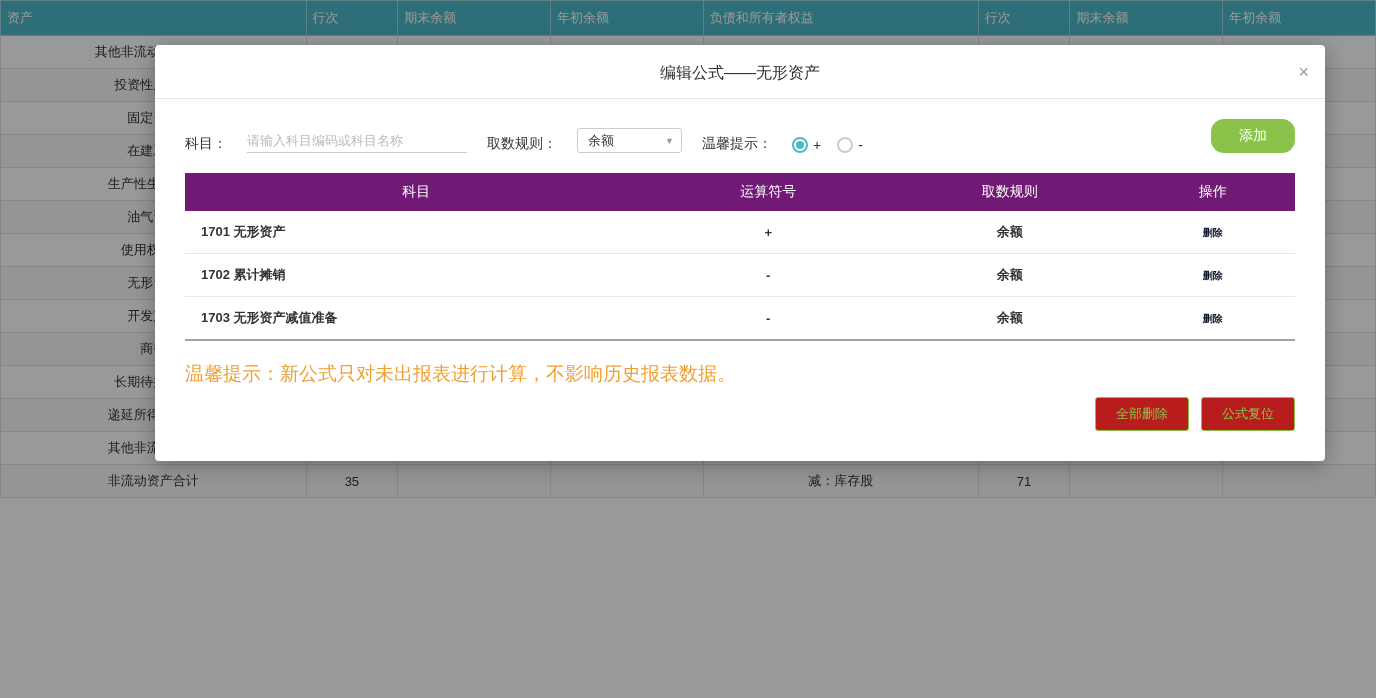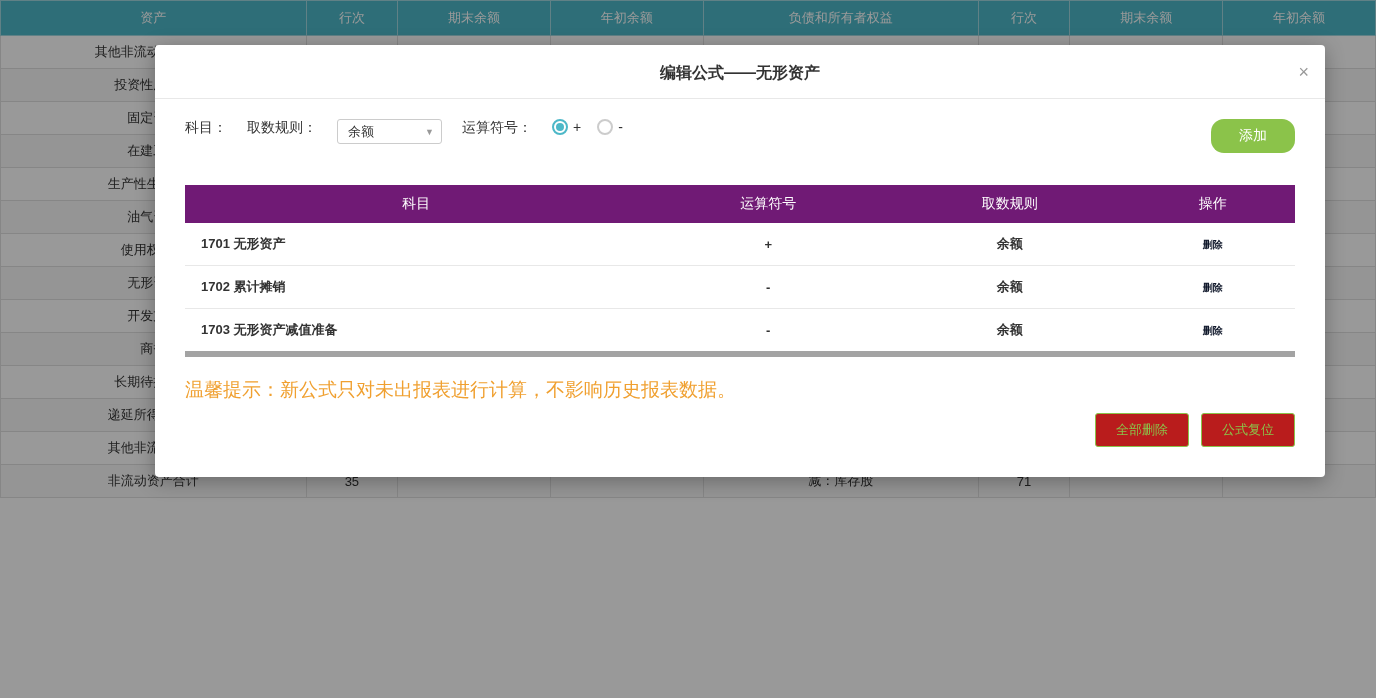--- a/index.html
+++ b/index.html
@@ -25,21 +25,21 @@
     .bg-table table {
       width: 100%;
       border-collapse: collapse;
       font-size: 13px;
     }
 
     .bg-table th {
       background: #4db8c8;
       color: #fff;
       padding: 8px 6px;
-      text-align: center;
+      text-align: left;
       border: 1px solid #a0d8e0;
       font-weight: normal;
     }
 
     .bg-table td {
       padding: 7px 6px;
       text-align: center;
       border: 1px solid #e0e0e0;
       color: #333;
     }
@@ -75,41 +75,41 @@
       align-items: center;
       justify-content: center;
       position: relative;
       padding: 18px 20px 14px;
       border-bottom: 1px solid #e8e8e8;
     }
 
     .modal-title {
       font-size: 16px;
       color: #333;
-      font-weight: 700;
+      font-weight: 400;
     }
 
     .modal-close {
       position: absolute;
       right: 16px;
       top: 50%;
       transform: translateY(-50%);
       font-size: 18px;
       color: #999;
       cursor: pointer;
       background: none;
       border: none;
       line-height: 1;
     }
 
     
     .form-row {
       display: flex;
-      align-items: flex-start;
-      padding: 20px 30px 32px;
+      align-items: flex-end;
+      padding: 20px 30px 20px;
       gap: 20px;
     }
 
     .form-label {
       color: #333;
       white-space: nowrap;
       font-size: 14px;
     }
 
     .form-input {
@@ -234,21 +234,21 @@
       font-weight: normal;
       font-size: 14px;
       border: none;
     }
 
     .data-table tbody tr {
       border-bottom: 1px solid #e8e8e8;
     }
 
     .data-table tbody tr:last-child {
-      border-bottom: 6px solid #a3a3a3;
+      border-bottom: 2px solid #a3a3a3;
     }
 
     .data-table tbody td {
       padding: 12px 16px;
       text-align: center;
       color: #333;
       font-size: 13px;
       font-weight: bold;
     }
 
@@ -453,31 +453,32 @@
 <div class="overlay"></div>
 
 <div class="modal">
   <div class="modal-header">
     <span class="modal-title">编辑公式——无形资产</span>
     <button class="modal-close">×</button>
   </div>
 
   <div class="form-row">
     <span class="form-label">科目：</span>
+    <input class="form-input" type="text" placeholder="请输入科目编码或科目名称" style="">
 
     <span class="form-label">取数规则：</span>
     <div class="select-wrap">
       <select class="form-select">
         <option>余额</option>
         <option>借方发生额</option>
         <option>贷方发生额</option>
       </select>
     </div>
 
-    <span class="form-label">运算符号：</span>
+    <span class="form-label">温馨提示：</span>
     <div class="radio-group">
       <label class="radio-item">
         <span class="radio-circle checked"></span>
         <span class="radio-label">+</span>
       </label>
       <label class="radio-item">
         <span class="radio-circle unchecked"></span>
         <span class="radio-label">-</span>
       </label>
     </div>

